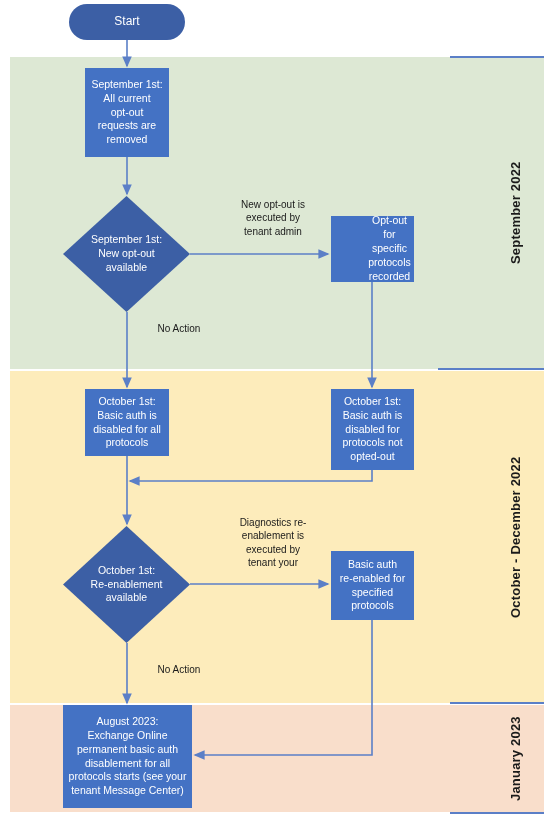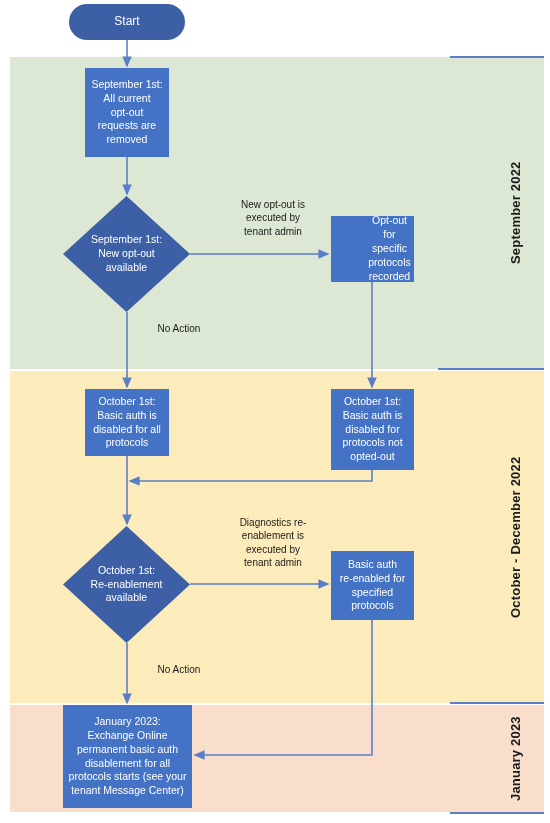--- a/index.html
+++ b/index.html
@@ -189,33 +189,33 @@
     <div class="diamond-label" style="white-space:pre-line;">October 1st:
 Re-enablement
 available</div>
   </div>
 
   <div class="node proc" style="left:331px; top:551px; width:83px; height:69px; white-space:pre-line;">Basic auth
 re-enabled for
 specified
 protocols</div>
 
-  <div class="node proc" style="left:63px; top:705px; width:129px; height:103px; white-space:pre-line;">January 2023:
+  <div class="node proc" style="left:63px; top:705px; width:129px; height:103px; white-space:pre-line;">August 2023:
 Exchange Online
 permanent basic auth
 disablement for all
 protocols starts (see your
 tenant Message Center)</div>
 
   <div class="edge-label" style="left:218px; top:198px; width:110px;">New opt-out is
 executed by
 tenant admin</div>
 
   <div class="edge-label left-al" style="left:134px; top:322px; width:90px;">No Action</div>
 
   <div class="edge-label" style="left:218px; top:516px; width:110px;">Diagnostics re-
 enablement is
 executed by
-tenant admin</div>
+tenant your</div>
 
   <div class="edge-label left-al" style="left:134px; top:663px; width:90px;">No Action</div>
 
 </div>
 
 </body></html>

